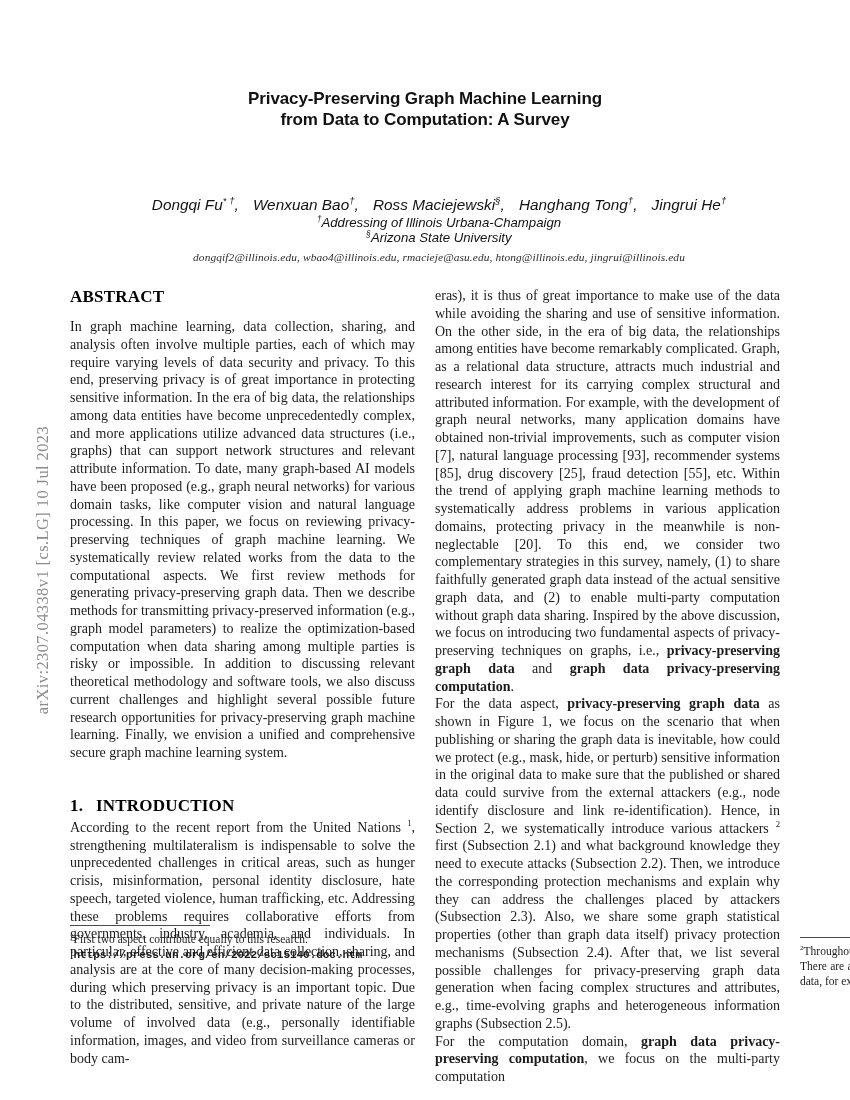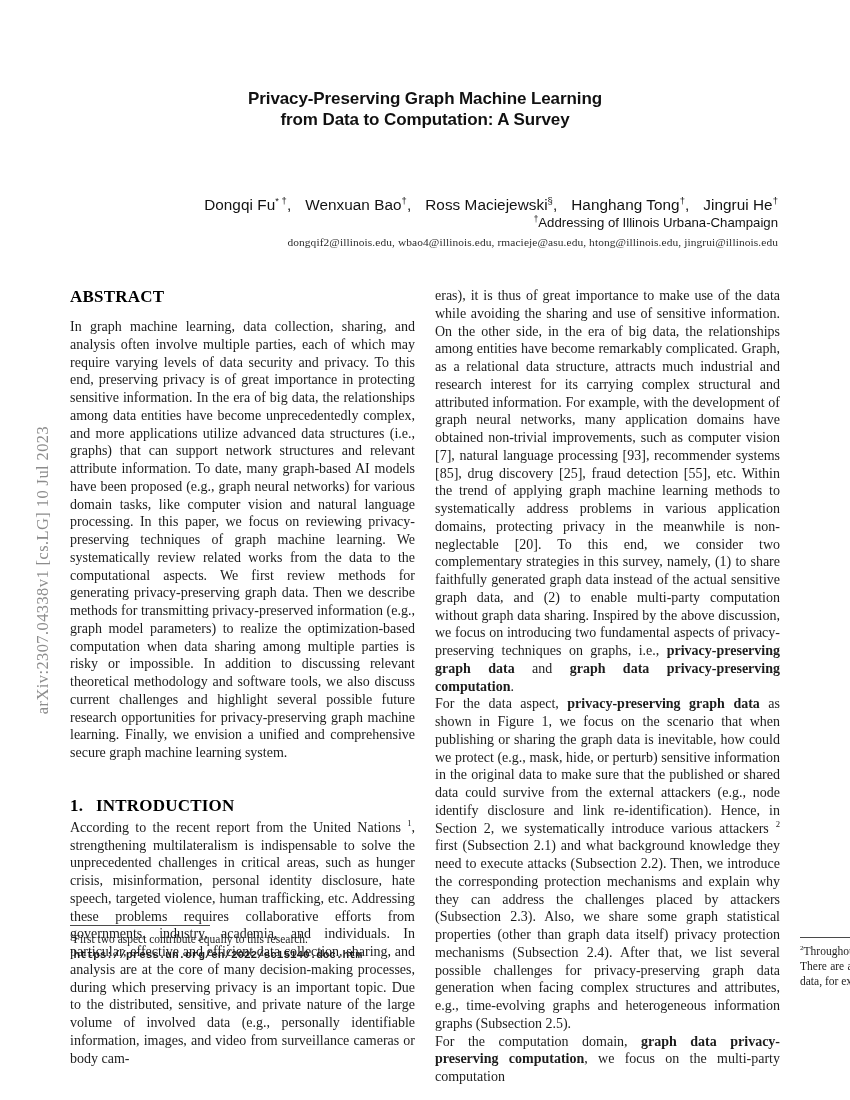--- a/index.html
+++ b/index.html
@@ -54,24 +54,25 @@
     font-weight: bold;
     font-size: 17px;
     line-height: 1.26;
     color: #111111;
     margin: 0;
     letter-spacing: -0.1px;
   }
 
   .authors-block {
     position: absolute;
-    left: 68px;
+    left: 84px;
     top: 196px;
     width: 710px;
-    text-align: right;
+    text-align: center;
+    font-style: italic;
   }
   .author-line {
     font-family: "Liberation Sans", sans-serif;
     font-size: 15.3px;
     color: #121212;
     white-space: nowrap;
     letter-spacing: 0.05px;
   }
   .author-line .sep { display: inline-block; width: 14px; }
   .affil-line {
@@ -188,20 +189,21 @@
       <span>Privacy-Preserving Graph Machine Learning</span><br>
       <span>from Data to Computation: A Survey</span>
     </h1>
   </div>
 
   <div class="authors-block">
     <div class="author-line">
       <span><span>Dongqi Fu</span><sup class="mark">* †</sup></span>,<span class="sep"></span><span><span>Wenxuan Bao</span><sup class="mark">†</sup></span>,<span class="sep"></span><span><span>Ross Maciejewski</span><sup class="mark">§</sup></span>,<span class="sep"></span><span><span>Hanghang Tong</span><sup class="mark">†</sup></span>,<span class="sep"></span><span><span>Jingrui He</span><sup class="mark">†</sup></span>
     </div>
     <div class="affil-line"><sup class="mark-pre">†</sup><span>Addressing of Illinois Urbana-Champaign</span></div>
+    <div class="affil-line second"><sup class="mark-pre">§</sup><span>Arizona State University</span></div>
     <div class="emails-line">dongqif2@illinois.edu, wbao4@illinois.edu, rmacieje@asu.edu, htong@illinois.edu, jingrui@illinois.edu</div>
   </div>
 
   <div class="columns">
 
     <div class="col left">
 
       <h2 class="sec-head">ABSTRACT</h2>
 
       <p class="body">In graph machine learning, data collection, sharing, and analysis often involve multiple parties, each of which may require varying levels of data security and privacy. To this end, preserving privacy is of great importance in protecting sensitive information. In the era of big data, the relationships among data entities have become unprecedentedly complex, and more applications utilize advanced data structures (i.e., graphs) that can support network structures and relevant attribute information. To date, many graph-based AI models have been proposed (e.g., graph neural networks) for various domain tasks, like computer vision and natural language processing. In this paper, we focus on reviewing privacy-preserving techniques of graph machine learning. We systematically review related works from the data to the computational aspects. We first review methods for generating privacy-preserving graph data. Then we describe methods for transmitting privacy-preserved information (e.g., graph model parameters) to realize the optimization-based computation when data sharing among multiple parties is risky or impossible. In addition to discussing relevant theoretical methodology and software tools, we also discuss current challenges and highlight several possible future research opportunities for privacy-preserving graph machine learning. Finally, we envision a unified and comprehensive secure graph machine learning system.</p>

